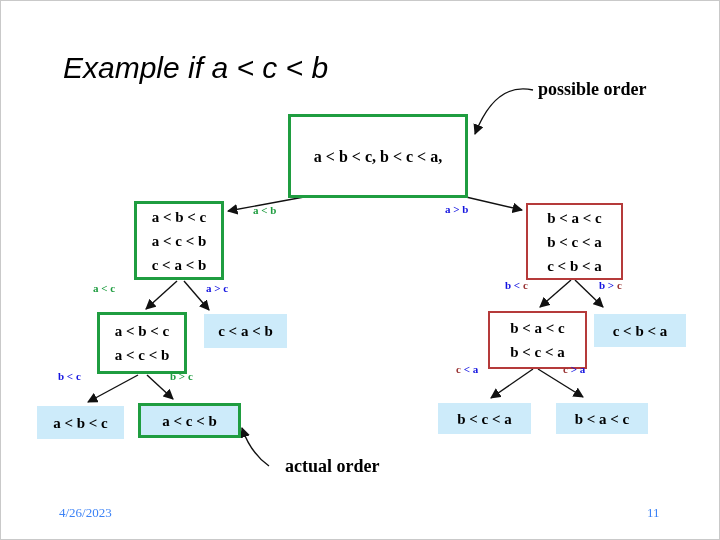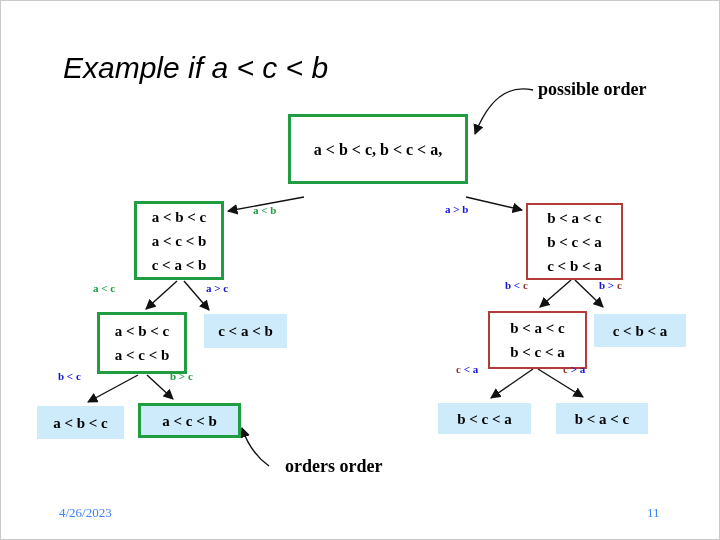--- a/index.html
+++ b/index.html
@@ -54,21 +54,21 @@
       <line x1="146" y1="374" x2="172" y2="398" marker-end="url(#arr)"></line>
       <line x1="570" y1="279" x2="539" y2="306" marker-end="url(#arr)"></line>
       <line x1="574" y1="279" x2="602" y2="306" marker-end="url(#arr)"></line>
       <line x1="532" y1="368" x2="490" y2="397" marker-end="url(#arr)"></line>
       <line x1="537" y1="368" x2="582" y2="396" marker-end="url(#arr)"></line>
       <path d="M 532 89 C 505 83, 487 100, 474 133" marker-end="url(#arr)"></path>
       <path d="M 268 465 C 254 455, 246 442, 241 427" marker-end="url(#arr)"></path>
     </g>
   </svg>
 
-  <div class="node green-border root-node" style="left:287px;top:113px;width:180px;height:70px;">
+  <div class="node green-border root-node" style="left:287px;top:113px;width:180px;height:84px;">
     <div class="nl">a &lt; b &lt; c, b &lt; c &lt; a,</div>
   </div>
 
   <div class="node green-border mid-node" style="left:133px;top:200px;width:90px;height:79px;">
     <div class="nl">a &lt; b &lt; c</div>
     <div class="nl">a &lt; c &lt; b</div>
     <div class="nl">c &lt; a &lt; b</div>
   </div>
 
   <div class="node red-border mid-node" style="left:525px;top:202px;width:97px;height:77px;">
@@ -120,18 +120,18 @@
 
   <div class="edge blue-text" style="left:504px;top:278px;"><span>b &lt; </span><span class="maroon-text">c</span></div>
 
   <div class="edge blue-text" style="left:598px;top:278px;"><span>b &gt; </span><span class="maroon-text">c</span></div>
 
   <div class="edge blue-text" style="left:455px;top:362px;"><span class="maroon-text">c</span><span> &lt; a</span></div>
 
   <div class="edge blue-text" style="left:562px;top:362px;"><span class="maroon-text">c</span><span> &gt; a</span></div>
 
   <div class="ann" style="left:537px;top:78px;">possible order</div>
-  <div class="ann" style="left:284px;top:455px;">orders order</div>
+  <div class="ann" style="left:284px;top:455px;">actual order</div>
 
   <div class="footer-text" style="left:58px;top:504px;">4/26/2023</div>
   <div class="footer-text" style="left:646px;top:504px;">11</div>
 
 </div>
 
 </body></html>

